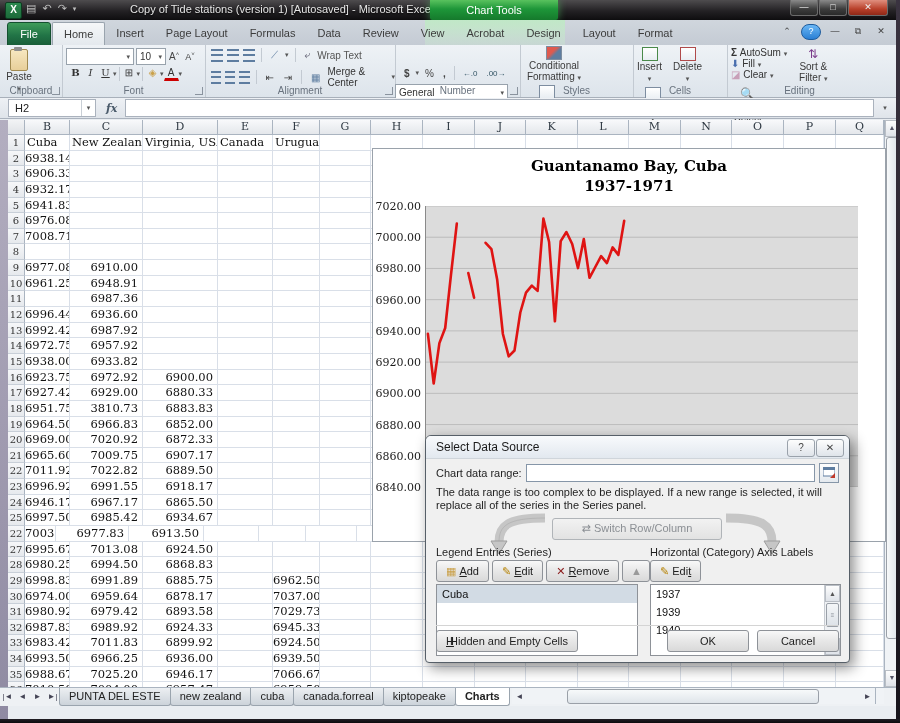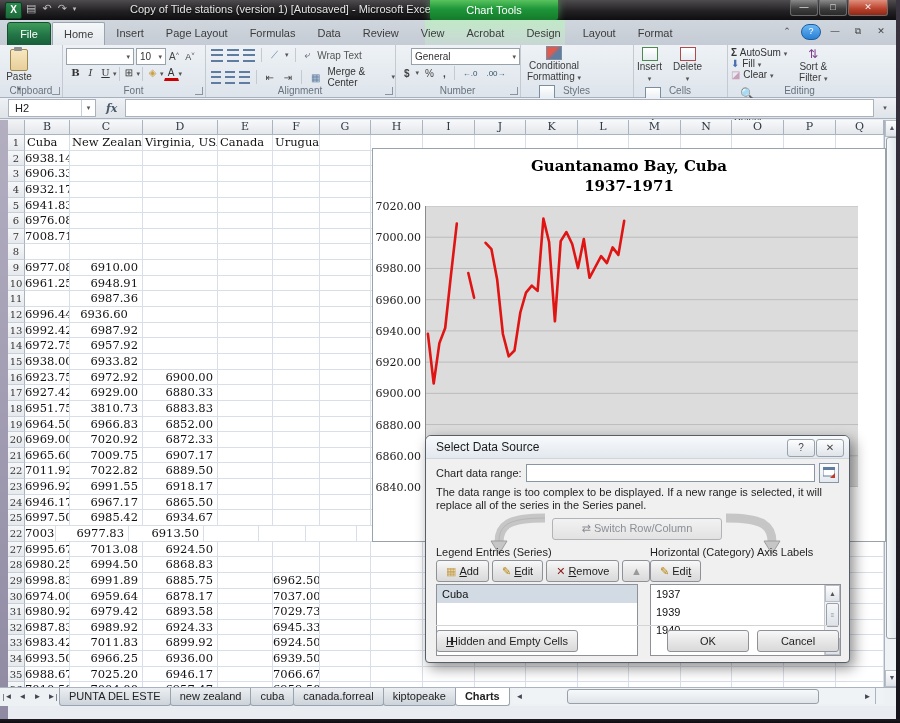--- a/index.html
+++ b/index.html
@@ -245,21 +245,21 @@
         <span class="vdiv"></span>
         <span class="mini" style="color:#5e7da0;">▦</span>
         <span style="font-size:10px;color:#333;">Merge &amp; Center</span>
         <span class="arrow">▾</span>
       </div>
       <div class="grp-label">Alignment</div>
       <div class="launcher"></div>
     </div>
 
     <div class="grp" style="left:395px;width:125px;">
-      <div class="row1" style="padding-left:16px;">
+      <div class="row1" style="padding-left:0;margin-top:36px;">
         <span class="combo" style="width:105px;">
             <span>General</span>
             <span style="margin-left:auto" class="arrow">▾</span>
           </span>
       </div>
       <div class="row2" style="padding-left:6px;gap:3px;">
         <span class="mini" style="font-weight:bold;">$</span>
           <span class="arrow">▾</span>
         <span class="mini">%</span>
         <span class="mini" style="font-weight:bold;">,</span>
@@ -553,21 +553,21 @@
         <div class="cell num" style="width: 51px;"></div>
         <div class="cell num" style="width: 52px;"></div>
         <div class="cell num" style="width: 51px;"></div>
         <div class="cell num" style="width: 52px;"></div>
         <div class="cell num" style="width: 52px;"></div>
         <div class="cell num" style="width: 48px;"></div>
       </div>
       <div class="gr-row" style="top: 187.04px;">
         <div class="rn">12</div>
         <div class="cell num" style="width: 45px;">6996.44</div>
-        <div class="cell num" style="width: 73px; text-align: center;">6936.60</div>
+        <div class="cell num" style="width: 73px;">6936.60</div>
         <div class="cell num" style="width: 75px;"></div>
         <div class="cell num" style="width: 55px;"></div>
         <div class="cell num" style="width: 47px;"></div>
         <div class="cell num" style="width: 51px;"></div>
         <div class="cell num" style="width: 52px;"></div>
         <div class="cell num" style="width: 52px;"></div>
         <div class="cell num" style="width: 51px;"></div>
         <div class="cell num" style="width: 52px;"></div>
         <div class="cell num" style="width: 51px;"></div>
         <div class="cell num" style="width: 52px;"></div>

